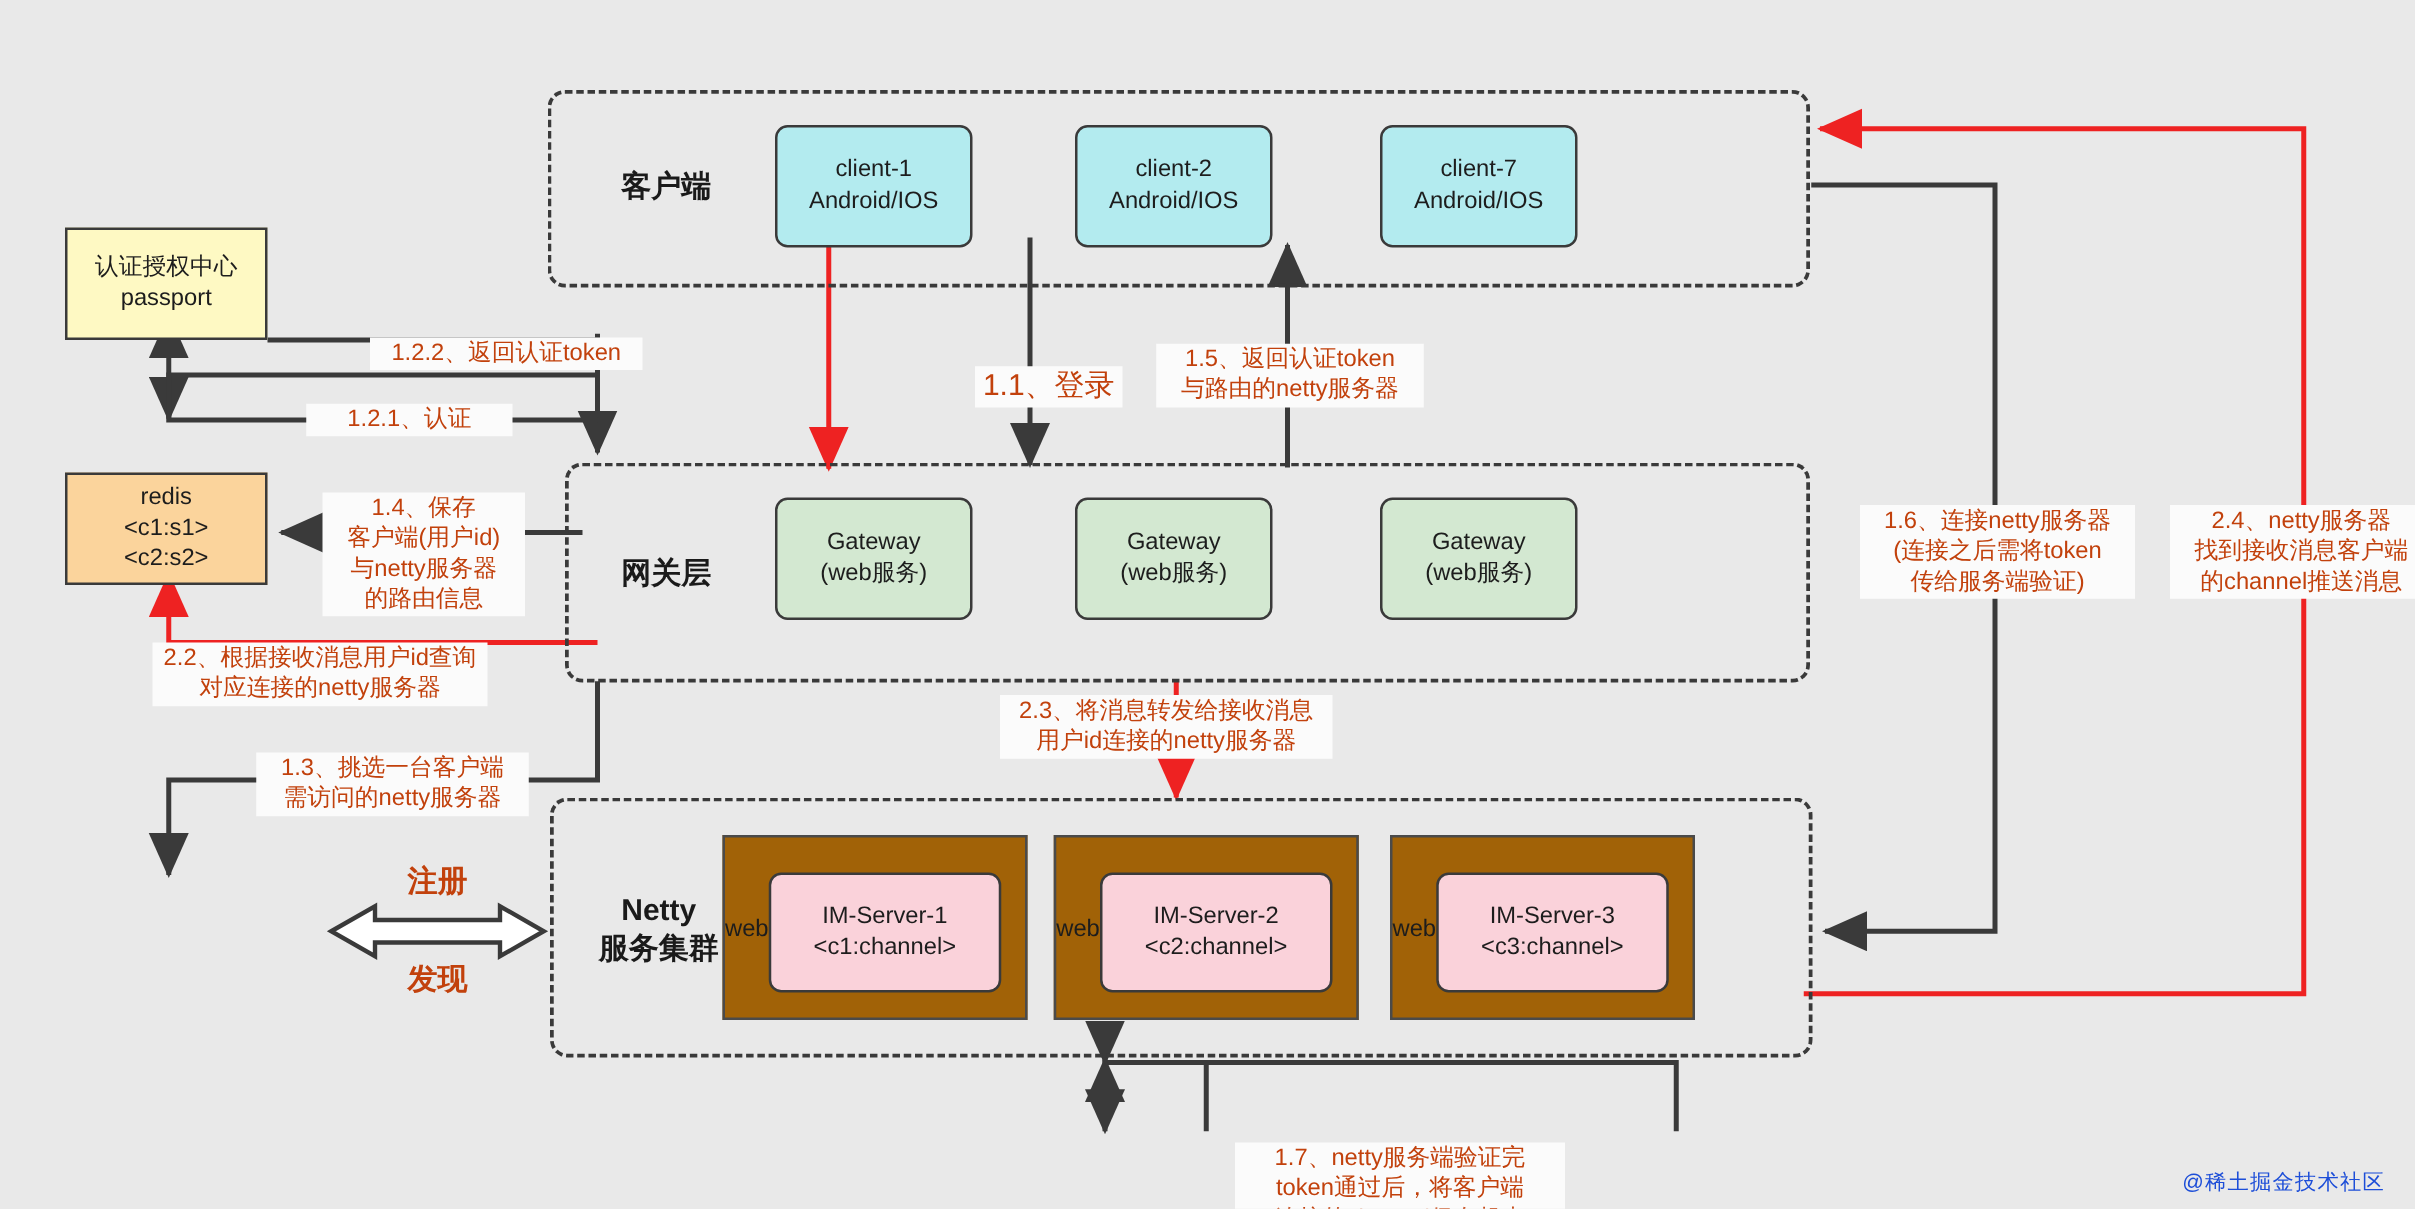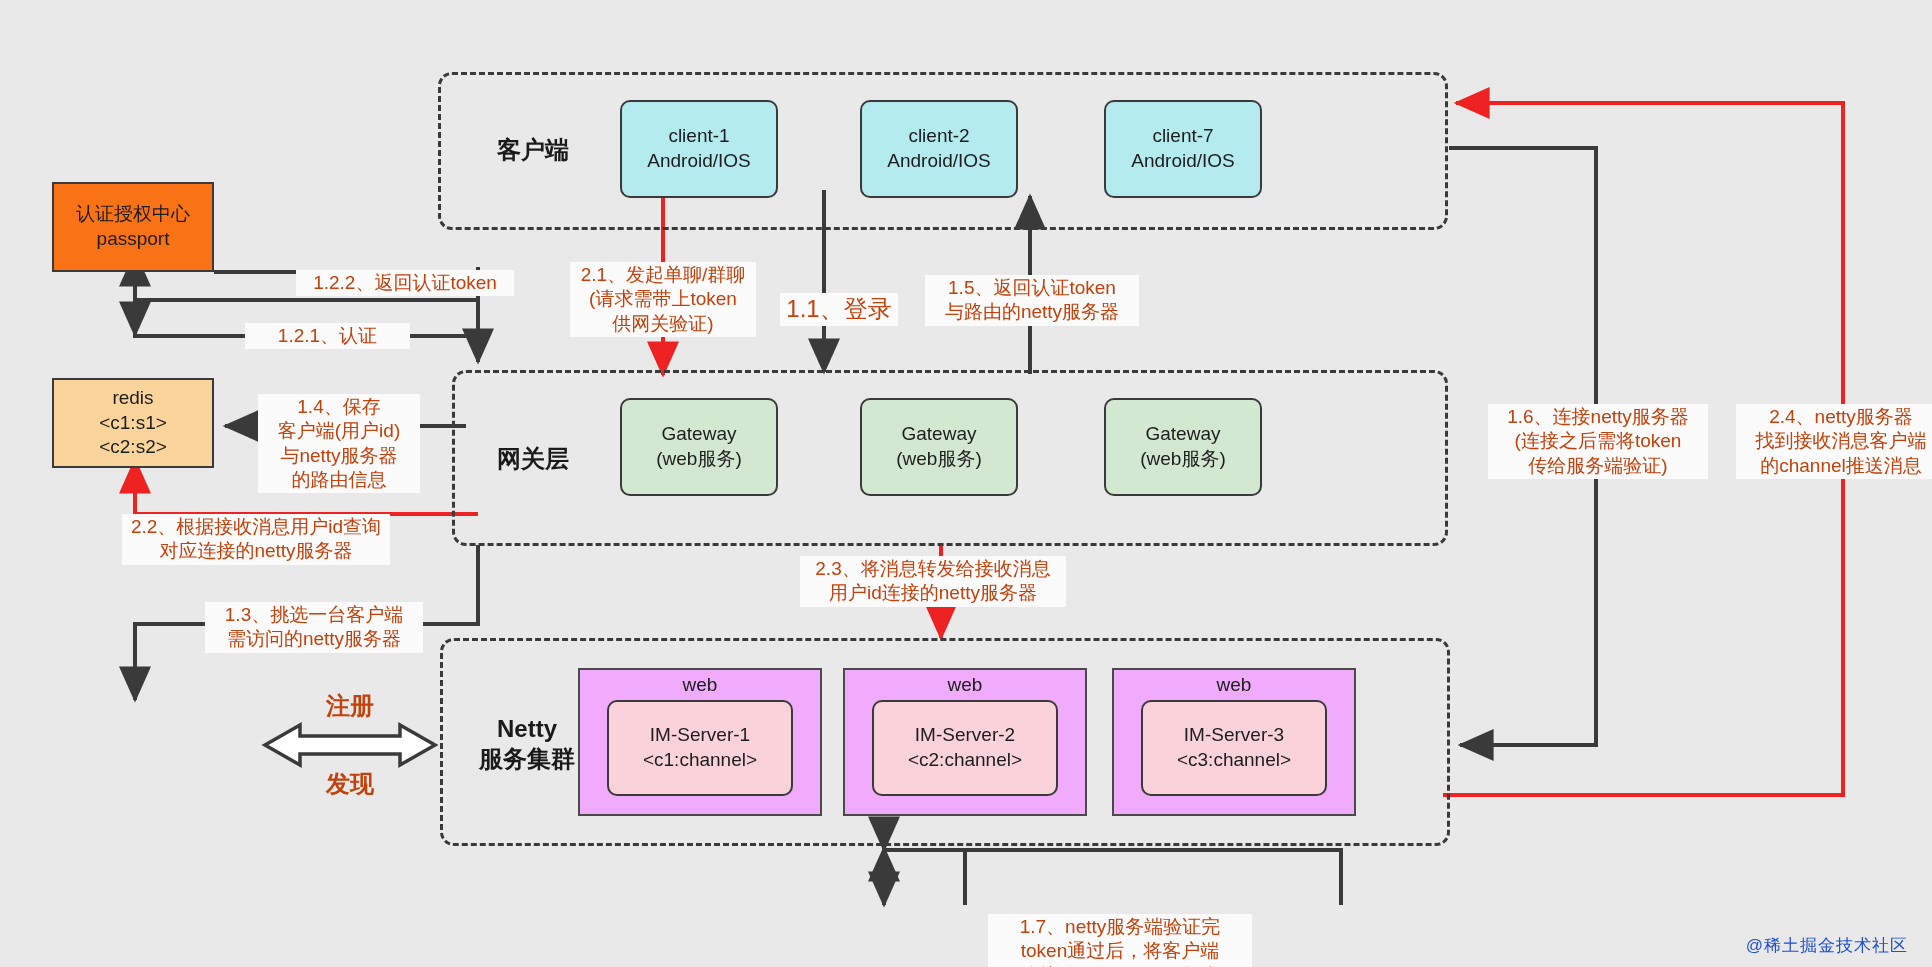--- a/index.html
+++ b/index.html
@@ -38,34 +38,34 @@
     align-items:center;
     justify-content:center;
     text-align:center;
     line-height:1.3;
     color:#1d1d1d;
     white-space:pre-line;
   }
   .node.sq{border:2.5px solid #3a3a3a;}
   .node.rnd{border:2.5px solid #3a3a3a;border-radius:10px;}
 
-  .fill-purple{background:#f97316;}
+  .fill-purple{background:#fef9c3;}
   .fill-orange{background:#fbd49c;}
   .fill-blue{background:#b5d7f5;}
   .fill-cyan{background:#b3ebef;}
   .fill-green{background:#d3e8d1;}
   .fill-pink{background:#fad2da;}
 
   .web-wrap{
     position:absolute;
     box-sizing:border-box;
     border:2.5px solid #4a4a4a;
-    background:#f0abfc;
+    background:#a16207;
     display:flex;
-    flex-direction:column;
+    flex-direction:row;
     align-items:center;
   }
   .web-label{
     margin-top:4px;
     font-size:19px;
     color:#1d1d1d;
   }
 
   
   .lab{
@@ -225,23 +225,20 @@
 客户端(用户id)
 与netty服务器
 的路由信息</div>
 
   <div class="lab" style="left:122px;top:514px;width:268px;font-size:19px;">2.2、根据接收消息用户id查询
 对应连接的netty服务器</div>
 
   <div class="lab" style="left:205px;top:602px;width:218px;font-size:19px;">1.3、挑选一台客户端
 需访问的netty服务器</div>
 
-  <div class="lab" style="left:570px;top:262px;width:186px;font-size:19px;">2.1、发起单聊/群聊
-(请求需带上token
-供网关验证)</div>
 
   <div class="lab" style="left:780px;top:293px;width:118px;font-size:24px;">1.1、登录</div>
 
   <div class="lab" style="left:925px;top:275px;width:214px;font-size:19px;">1.5、返回认证token
 与路由的netty服务器</div>
 
   <div class="lab" style="left:800px;top:556px;width:266px;font-size:19px;">2.3、将消息转发给接收消息
 用户id连接的netty服务器</div>
 
   <div class="lab" style="left:1488px;top:404px;width:220px;font-size:19px;">1.6、连接netty服务器

